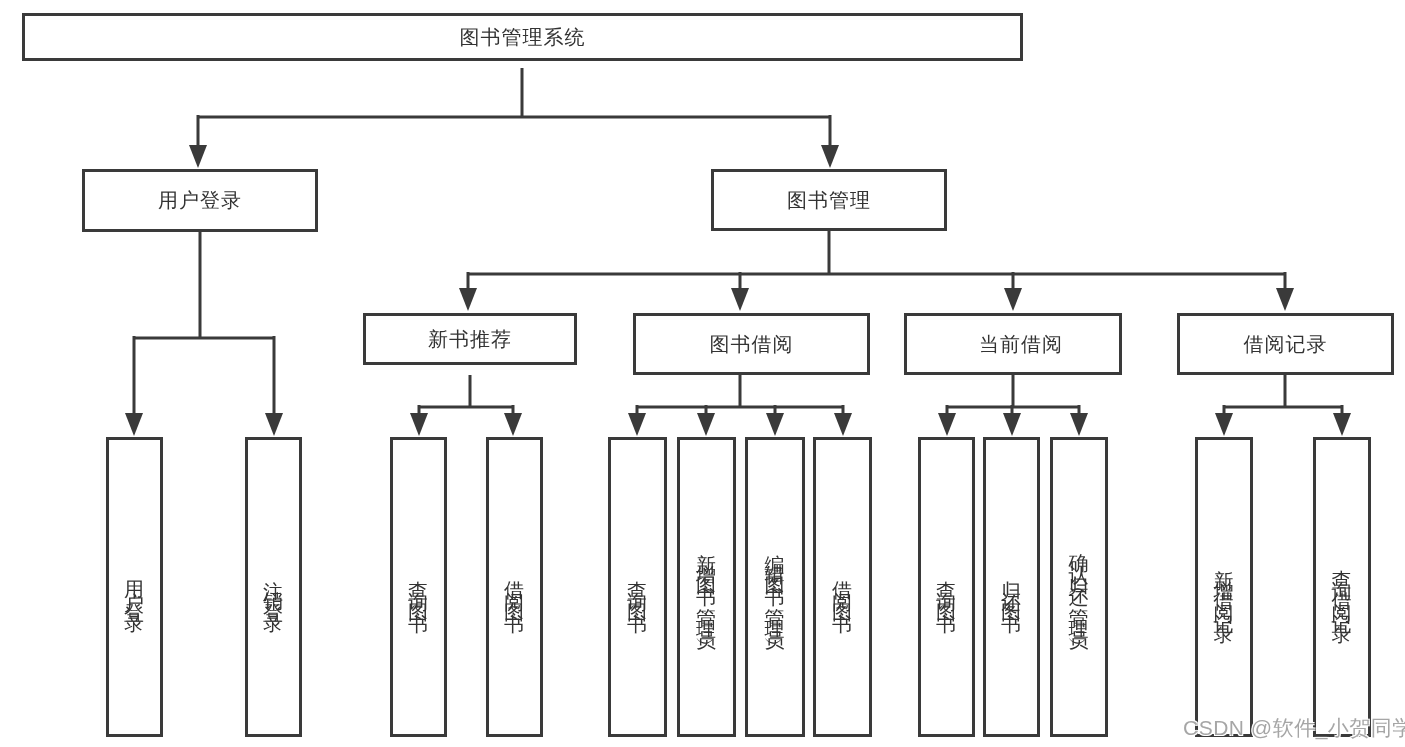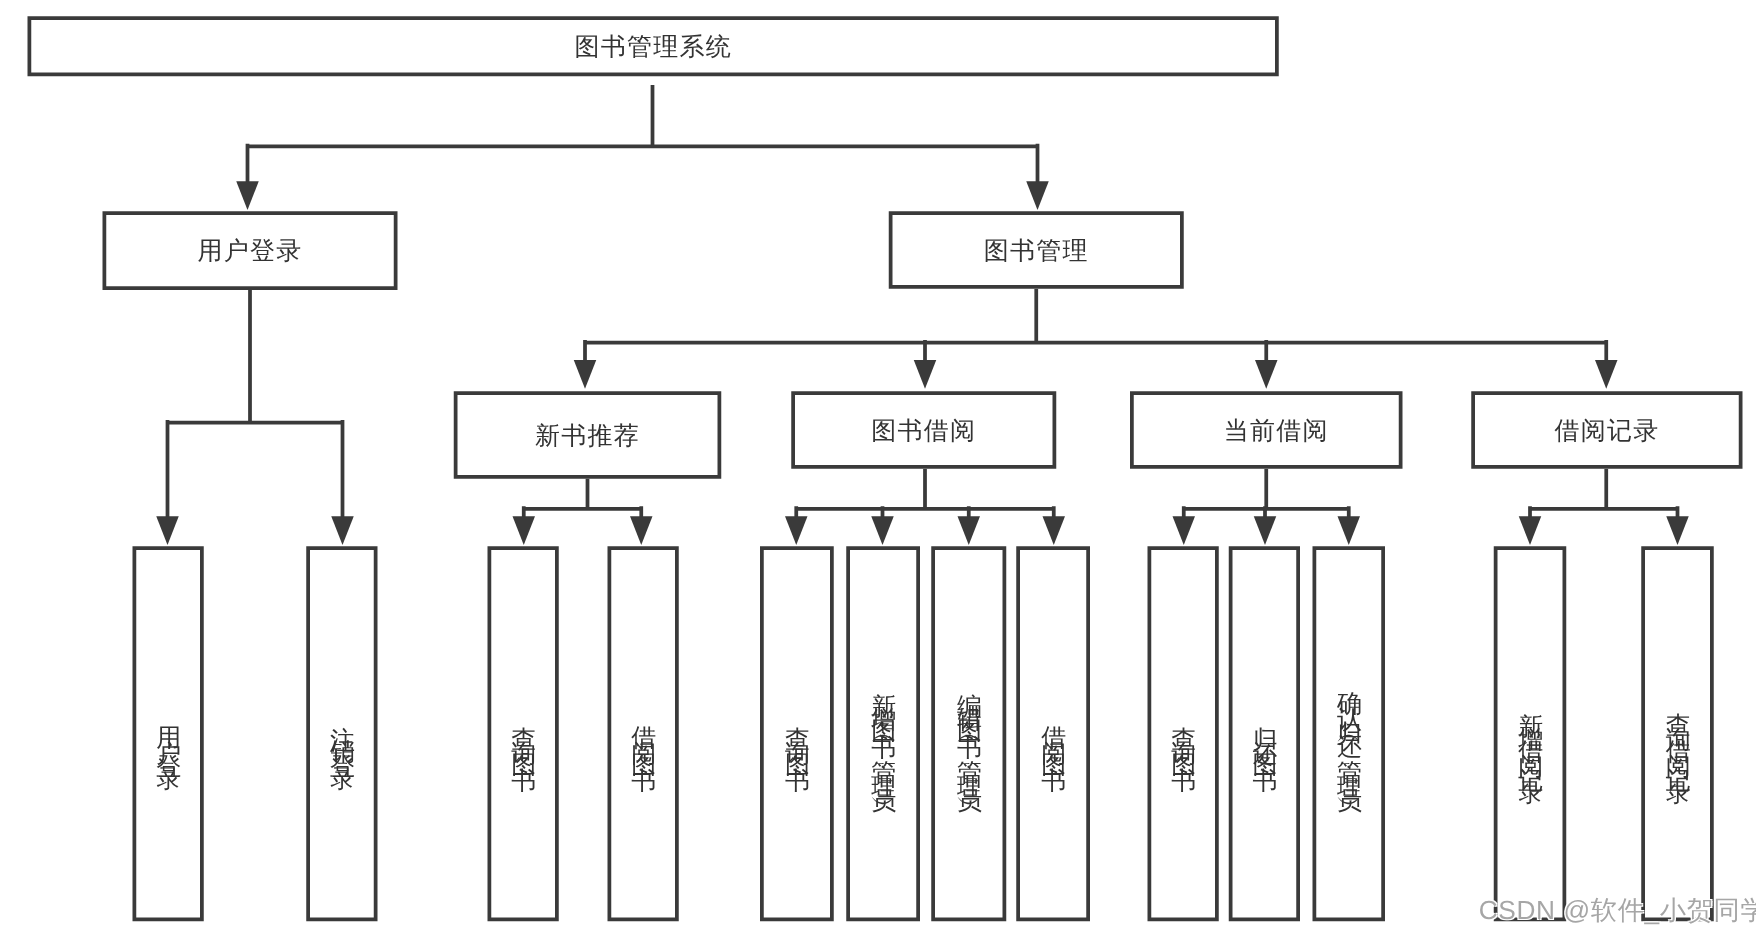--- a/index.html
+++ b/index.html
@@ -47,22 +47,22 @@
     text-orientation: mixed;
     font-size: 20px;
     letter-spacing: 11px;
     line-height: 1;
     white-space: nowrap;
   }
   
   .n-root      { left: 22px;   top: 13px;  width: 1001px; height: 48px; }
   .n-login     { left: 82px;   top: 169px; width: 236px;  height: 63px; }
   .n-mgmt      { left: 711px;  top: 169px; width: 236px;  height: 62px; justify-content: center; }
-  .n-newbook   { left: 363px;  top: 313px; width: 214px;  height: 70px; }
-  .n-borrowmod { left: 633px;  top: 313px; width: 212px;  height: 62px; }
+  .n-newbook   { left: 363px;  top: 313px; width: 214px;  height: 52px; }
+  .n-borrowmod { left: 633px;  top: 313px; width: 237px;  height: 62px; }
   .n-current   { left: 904px;  top: 313px; width: 218px;  height: 62px; padding-left: 16px; }
   .n-records   { left: 1177px; top: 313px; width: 217px;  height: 62px; }
   
   .l-login     { left: 106px;  width: 57px; }
   .l-logout    { left: 245px;  width: 57px; }
   .l-query1    { left: 390px;  width: 57px; }
   .l-borrow1   { left: 486px;  width: 57px; }
   .l-query2    { left: 608px;  width: 59px; }
   .l-addbook   { left: 677px;  width: 59px; }
   .l-editbook  { left: 745px;  width: 60px; }

